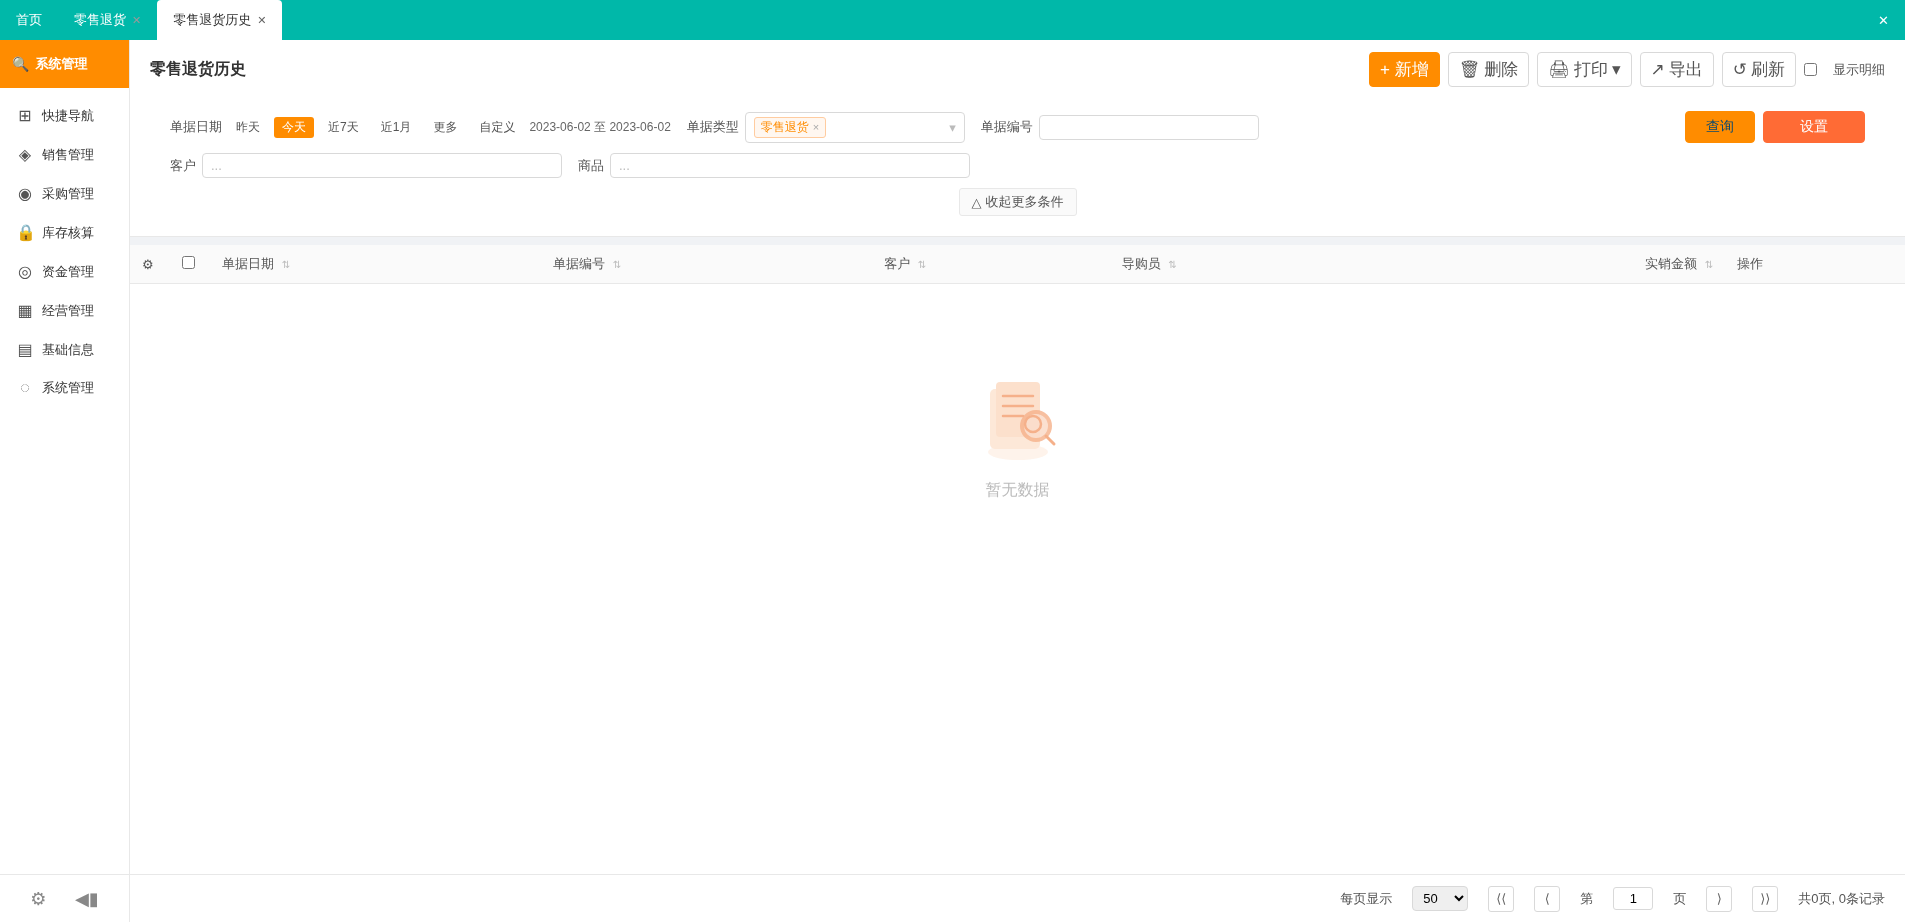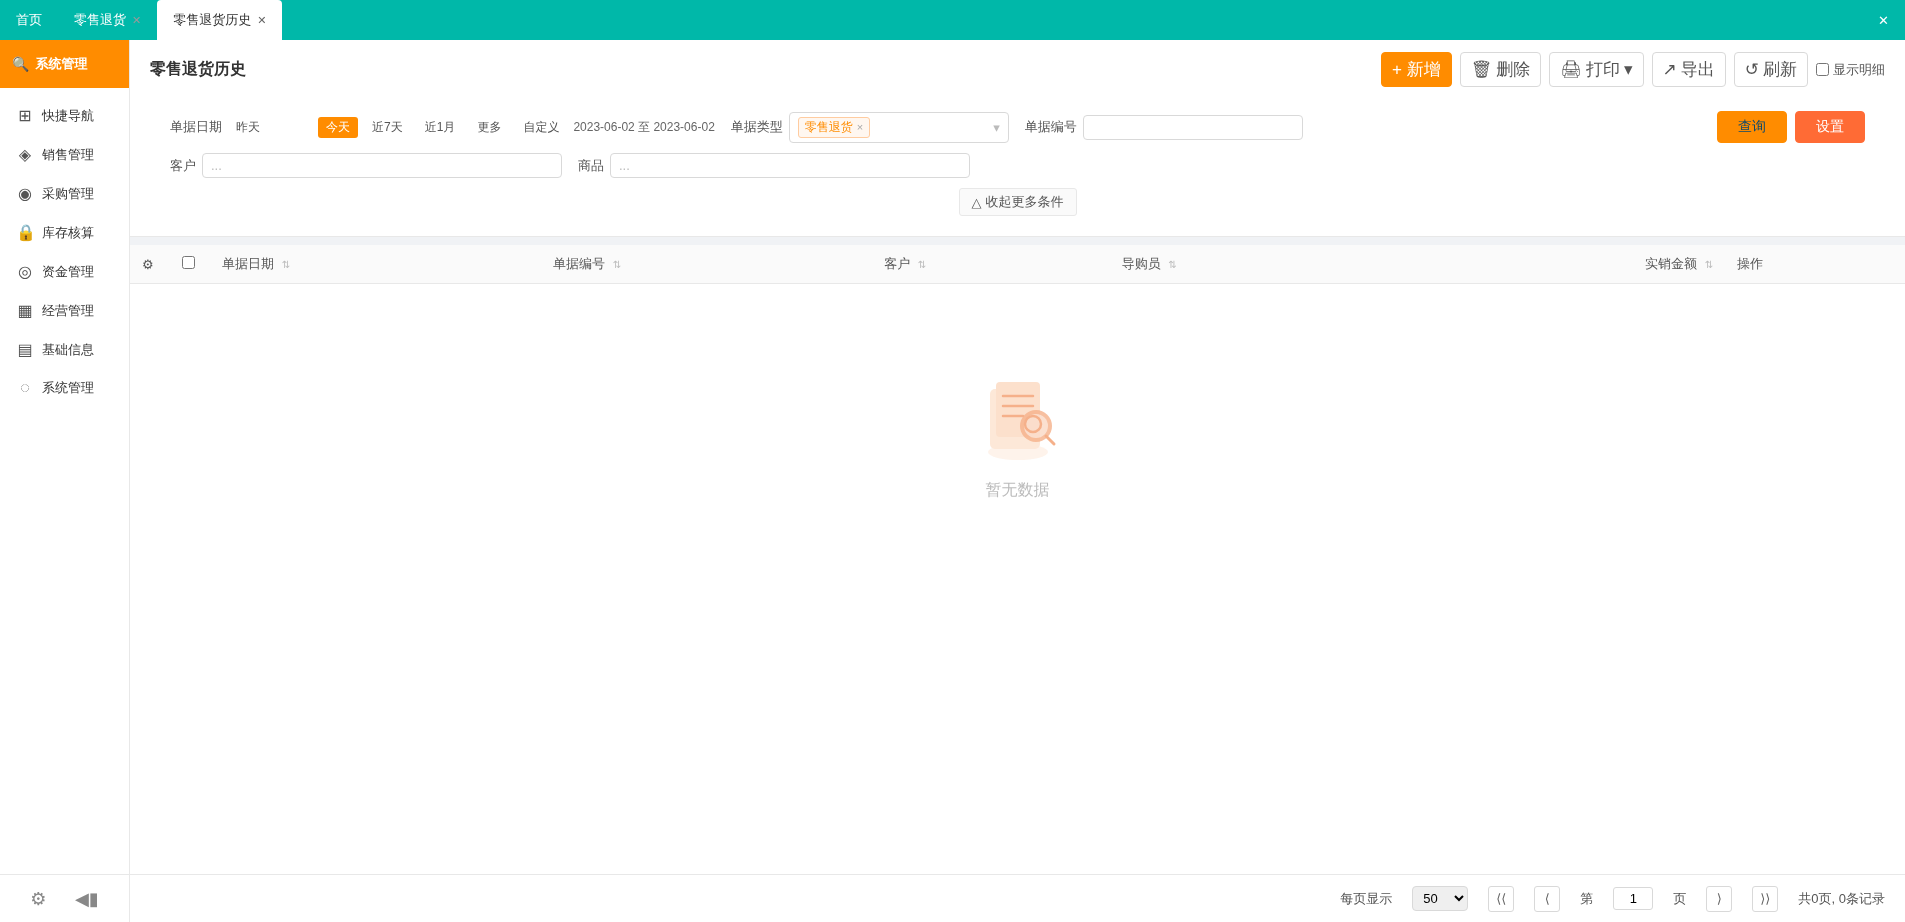--- a/index.html
+++ b/index.html
@@ -148,21 +148,21 @@
       color: #fff;
     }
     .action-btn-orange2 {
       background: #ff6b35;
       border-color: #ff6b35;
       color: #fff;
     }
     .checkbox-label {
       display: flex;
       align-items: center;
-      gap: 4px;
+      gap: 16px;
       font-size: 13px;
       color: #555;
       cursor: pointer;
     }
 
     
     .filter-area {
       padding: 12px 20px;
       background: #fff;
     }
@@ -196,21 +196,20 @@
       font-size: 12px;
       color: #555;
       cursor: pointer;
       border: none;
       background: transparent;
     }
     .date-btn.active {
       background: #ff8c00;
       color: #fff;
       border-radius: 3px;
-      margin-left: 44px;
     }
     .date-range {
       font-size: 12px;
       color: #666;
     }
     .filter-select {
       display: flex;
       align-items: center;
       border: 1px solid #d9d9d9;
       border-radius: 4px;
@@ -469,21 +468,21 @@
             </div>
           </div>
 
           <div class="filter-item">
             <span class="filter-label">单据编号</span>
             <input class="filter-input" style="min-width: 220px;">
           </div>
 
           <div style="margin-left:auto; display:flex; gap:8px; align-items:flex-start;">
             <button class="action-btn action-btn-primary" style="background:#ff8c00; border-color:#ff8c00; color:#0c4a6e; padding: 6px 20px; font-size:14px;">查询</button>
-            <button class="action-btn action-btn-orange2" style="background:#ff6b35; border-color:#ff6b35; color:#fff; padding: 6px 20px; font-size:14px;">设置</button>
+            <button class="action-btn action-btn-orange2" style="background:#ff6b35; border-color:#ff6b35; color:#fff; padding: 6px 36px; font-size:14px;">设置</button>
           </div>
         </div>
         <div class="filter-row">
 
           <div class="filter-item">
             <span class="filter-label">客户</span>
             <div class="filter-select" style="min-width:360px;">
               <span class="filter-placeholder">...</span>
             </div>
           </div>

